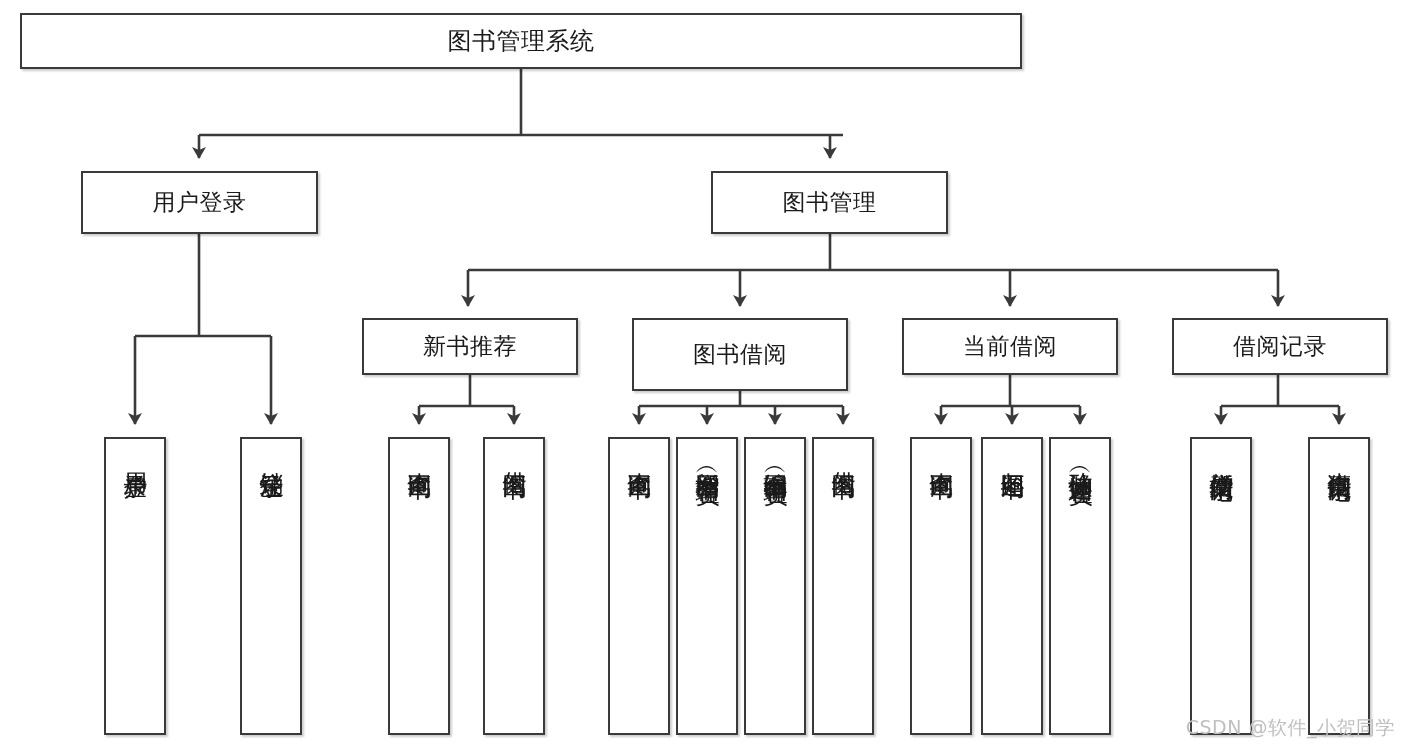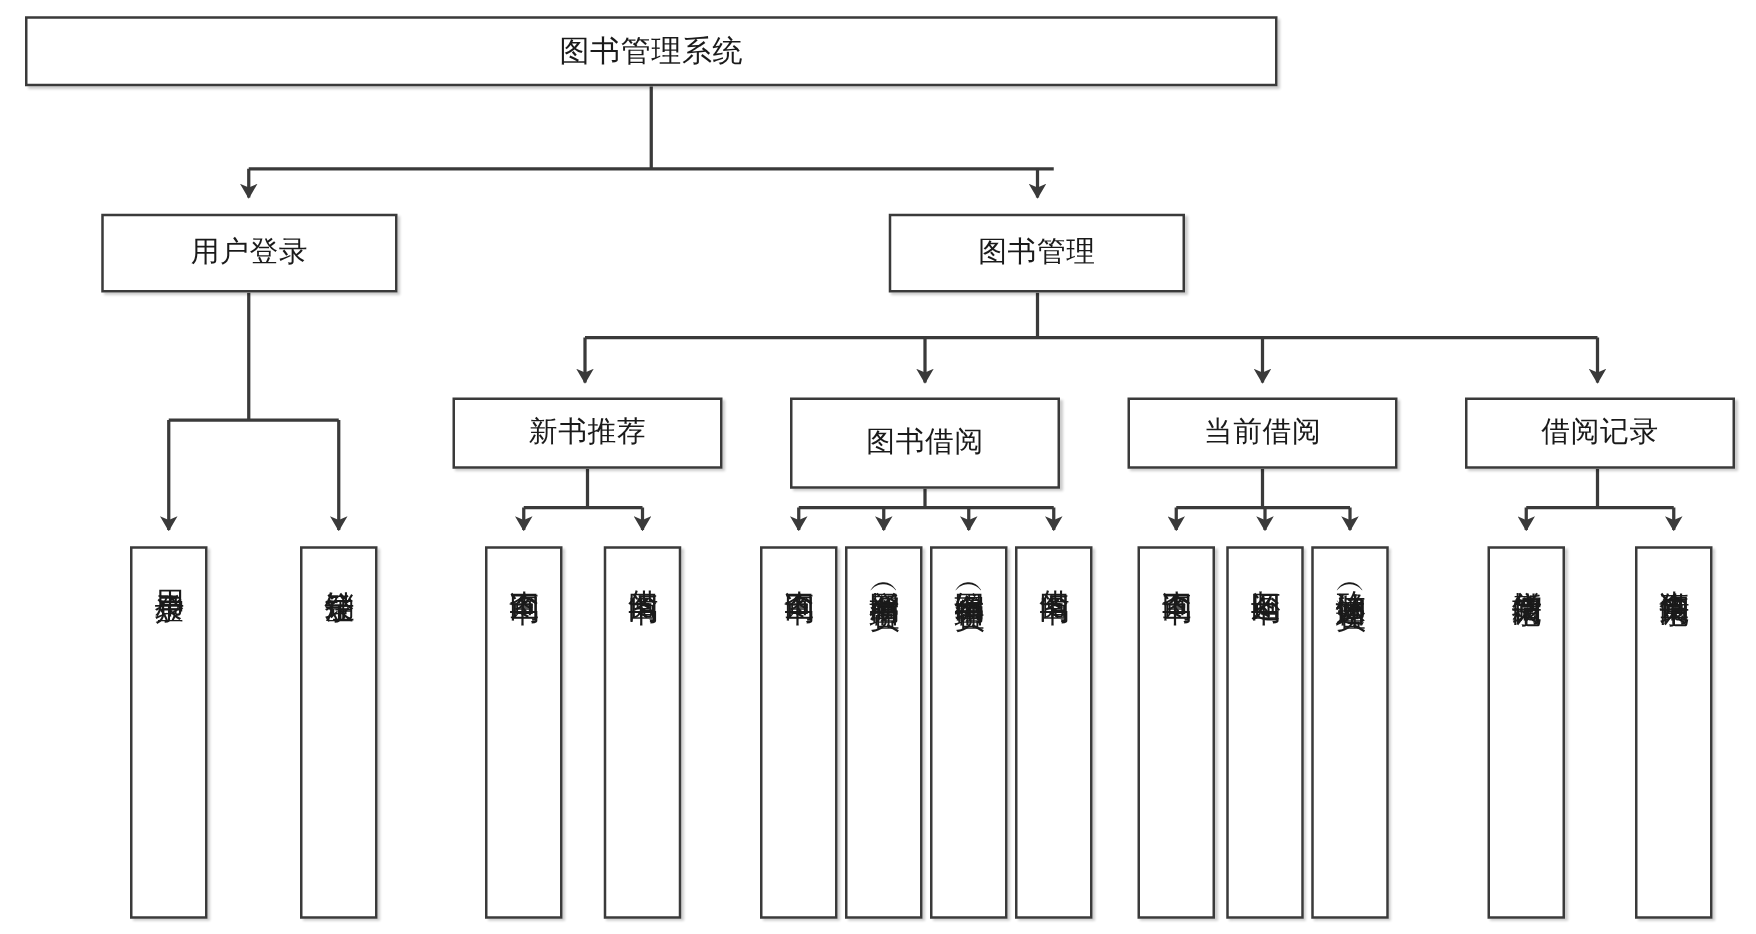--- a/index.html
+++ b/index.html
@@ -210,14 +210,15 @@
   </div>
 
   <div class="node vert" style="left:1190px; top:437px; width:62px; height:298px;">
     <span class="lbl">新增借阅记录</span>
   </div>
 
   <div class="node vert" style="left:1308px; top:437px; width:62px; height:298px;">
     <span class="lbl">查询借阅记录</span>
   </div>
 
+  <div class="watermark">CSDN @软件_小贺同学</div>
 
 </div>
 
 </body></html>

